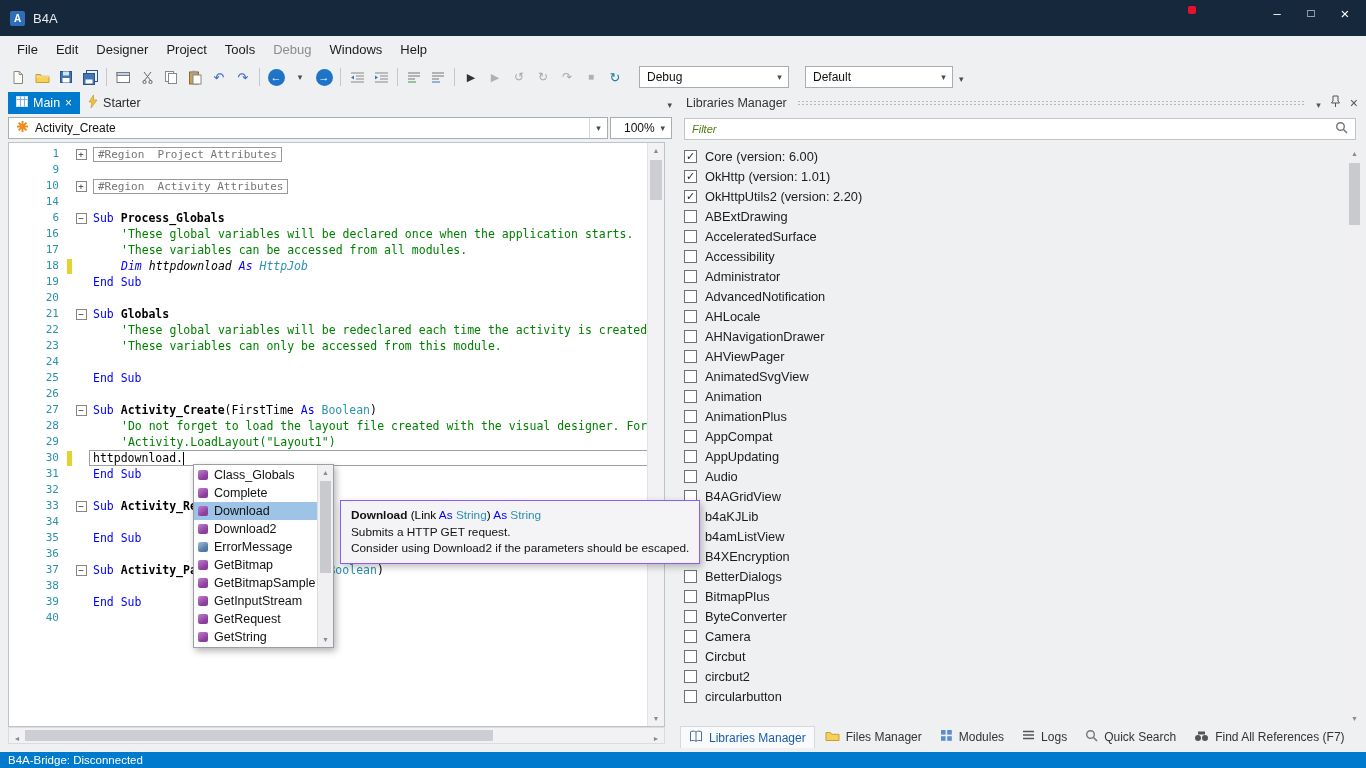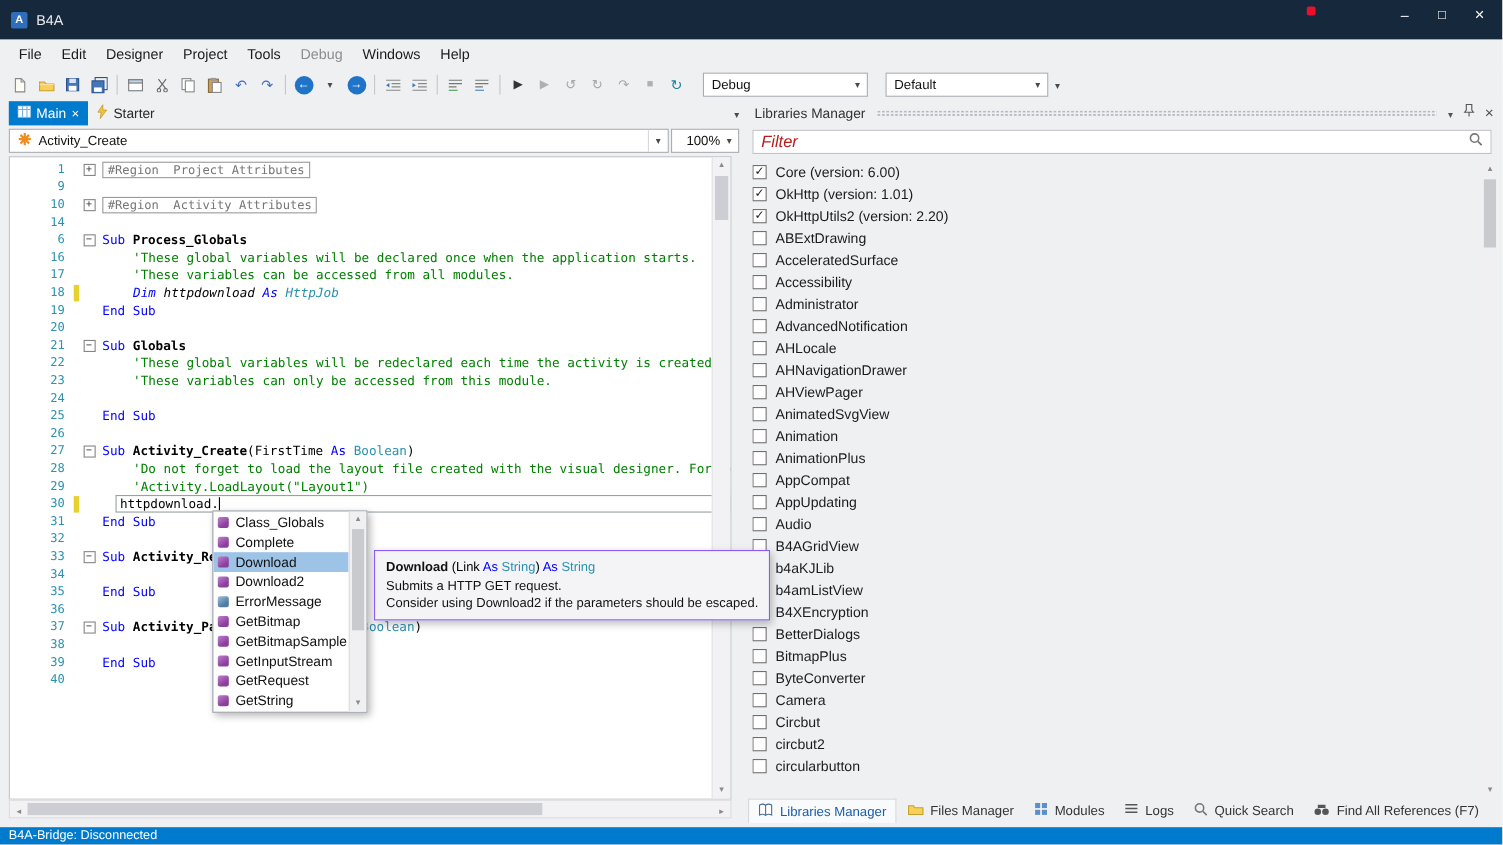--- a/index.html
+++ b/index.html
@@ -87,21 +87,21 @@
   .ac-tip{position:absolute;left:340px;top:500px;background:#f4f4f6;border:1px solid #8b5cf6;box-shadow:2px 3px 7px rgba(0,0,0,.25);z-index:41;padding:6px 10px;font-size:11.8px;line-height:16.5px;white-space:nowrap;color:#111}
   .ac-tip .b{font-weight:bold}
 
   
   .rpanel{position:absolute;left:676px;top:92px;right:0;height:634px;background:#eef0f2}
   .rp-header{position:absolute;left:10px;right:8px;top:0;height:22px;display:flex;align-items:center}
   .rp-title{font-size:12.5px;color:#333;padding-right:10px;flex:none}
   .rp-grip{flex:1;height:6px;background-image:radial-gradient(#b6bac0 1px,transparent 1.2px);background-size:4px 3px}
   .rp-icons{display:flex;align-items:center;gap:9px;margin-left:10px}
   .rp-filter{position:absolute;left:8px;right:10px;top:26px;height:20px;background:#fff;border:1px solid #c4c4c8;display:flex;align-items:center;padding:0 7px;box-sizing:content-box}
-  .rp-filter .ph{font-style:italic;color:#b91c1c;font-size:15px;flex:1}
+  .rp-filter .ph{font-style:italic;color:#4d7c0f;font-size:11px;flex:1}
   .lib-list{position:absolute;left:8px;right:24px;top:54px;bottom:0;overflow:hidden}
   .lib-item{height:20px;display:flex;align-items:center;gap:8px}
   .cb{width:13px;height:13px;border:1px solid #707070;background:#fff;display:flex;align-items:center;justify-content:center;font-size:11px;color:#1e1e1e;box-sizing:border-box;flex:none}
   .lib-label{font-size:12.8px;color:#1b1b1b}
   .lib-scroll{position:absolute;right:4px;top:54px;bottom:0;width:15px;background:#f0f0f2;display:flex;flex-direction:column;align-items:center}
   .lib-track{flex:1;width:100%;position:relative}
   .lib-thumb{position:absolute;top:2px;left:2px;right:2px;height:62px;background:#c9cace}
 
   
   .btabs{position:absolute;left:680px;top:726px;right:0;height:22px;display:flex;align-items:center;gap:2px}
@@ -327,21 +327,21 @@
         <div class="code-line"><span class="ln">20</span><span class="chg"></span><span class="fold"></span><span class="code-text"></span></div>
         <div class="code-line"><span class="ln">21</span><span class="chg"></span><span class="fold"><span class="fold-box">−</span></span><span class="code-text"><span class="tok-kw">Sub </span><span class="tok-sb">Globals</span></span></div>
         <div class="code-line"><span class="ln">22</span><span class="chg"></span><span class="fold"></span><span class="code-text" style="padding-left: 32px;"><span class="tok-cm">'These global variables will be redeclared each time the activity is created.</span></span></div>
         <div class="code-line"><span class="ln">23</span><span class="chg"></span><span class="fold"></span><span class="code-text" style="padding-left: 32px;"><span class="tok-cm">'These variables can only be accessed from this module.</span></span></div>
         <div class="code-line"><span class="ln">24</span><span class="chg"></span><span class="fold"></span><span class="code-text"></span></div>
         <div class="code-line"><span class="ln">25</span><span class="chg"></span><span class="fold"></span><span class="code-text"><span class="tok-kw">End Sub</span></span></div>
         <div class="code-line"><span class="ln">26</span><span class="chg"></span><span class="fold"></span><span class="code-text"></span></div>
         <div class="code-line"><span class="ln">27</span><span class="chg"></span><span class="fold"><span class="fold-box">−</span></span><span class="code-text"><span class="tok-kw">Sub </span><span class="tok-sb">Activity_Create</span><span class="tok-pl">(FirstTime </span><span class="tok-kw">As </span><span class="tok-ty">Boolean</span><span class="tok-pl">)</span></span></div>
         <div class="code-line"><span class="ln">28</span><span class="chg"></span><span class="fold"></span><span class="code-text" style="padding-left: 32px;"><span class="tok-cm">'Do not forget to load the layout file created with the visual designer. For example:</span></span></div>
         <div class="code-line"><span class="ln">29</span><span class="chg"></span><span class="fold"></span><span class="code-text" style="padding-left: 32px;"><span class="tok-cm">'Activity.LoadLayout("Layout1")</span></span></div>
-        <div class="code-line current"><span class="ln">30</span><span class="chg y"></span><span class="fold"></span><span class="code-text" style=" margin-left: 16px;"><span class="tok-pl">httpdownload.</span><span class="caret-bar"></span></span></div>
+        <div class="code-line current"><span class="ln">30</span><span class="chg y"></span><span class="fold"></span><span class="code-text" style=""><span class="tok-pl">httpdownload.</span><span class="caret-bar"></span></span></div>
         <div class="code-line"><span class="ln">31</span><span class="chg"></span><span class="fold"></span><span class="code-text"><span class="tok-kw">End Sub</span></span></div>
         <div class="code-line"><span class="ln">32</span><span class="chg"></span><span class="fold"></span><span class="code-text"></span></div>
         <div class="code-line"><span class="ln">33</span><span class="chg"></span><span class="fold"><span class="fold-box">−</span></span><span class="code-text"><span class="tok-kw">Sub </span><span class="tok-sb">Activity_Resume</span></span></div>
         <div class="code-line"><span class="ln">34</span><span class="chg"></span><span class="fold"></span><span class="code-text"></span></div>
         <div class="code-line"><span class="ln">35</span><span class="chg"></span><span class="fold"></span><span class="code-text"><span class="tok-kw">End Sub</span></span></div>
         <div class="code-line"><span class="ln">36</span><span class="chg"></span><span class="fold"></span><span class="code-text"></span></div>
         <div class="code-line"><span class="ln">37</span><span class="chg"></span><span class="fold"><span class="fold-box">−</span></span><span class="code-text"><span class="tok-kw">Sub </span><span class="tok-sb">Activity_Pause </span><span class="tok-pl">(UserClosed </span><span class="tok-kw">As </span><span class="tok-ty">Boolean</span><span class="tok-pl">)</span></span></div>
         <div class="code-line"><span class="ln">38</span><span class="chg"></span><span class="fold"></span><span class="code-text"></span></div>
         <div class="code-line"><span class="ln">39</span><span class="chg"></span><span class="fold"></span><span class="code-text"><span class="tok-kw">End Sub</span></span></div>
         <div class="code-line"><span class="ln">40</span><span class="chg"></span><span class="fold"></span><span class="code-text"></span></div>

